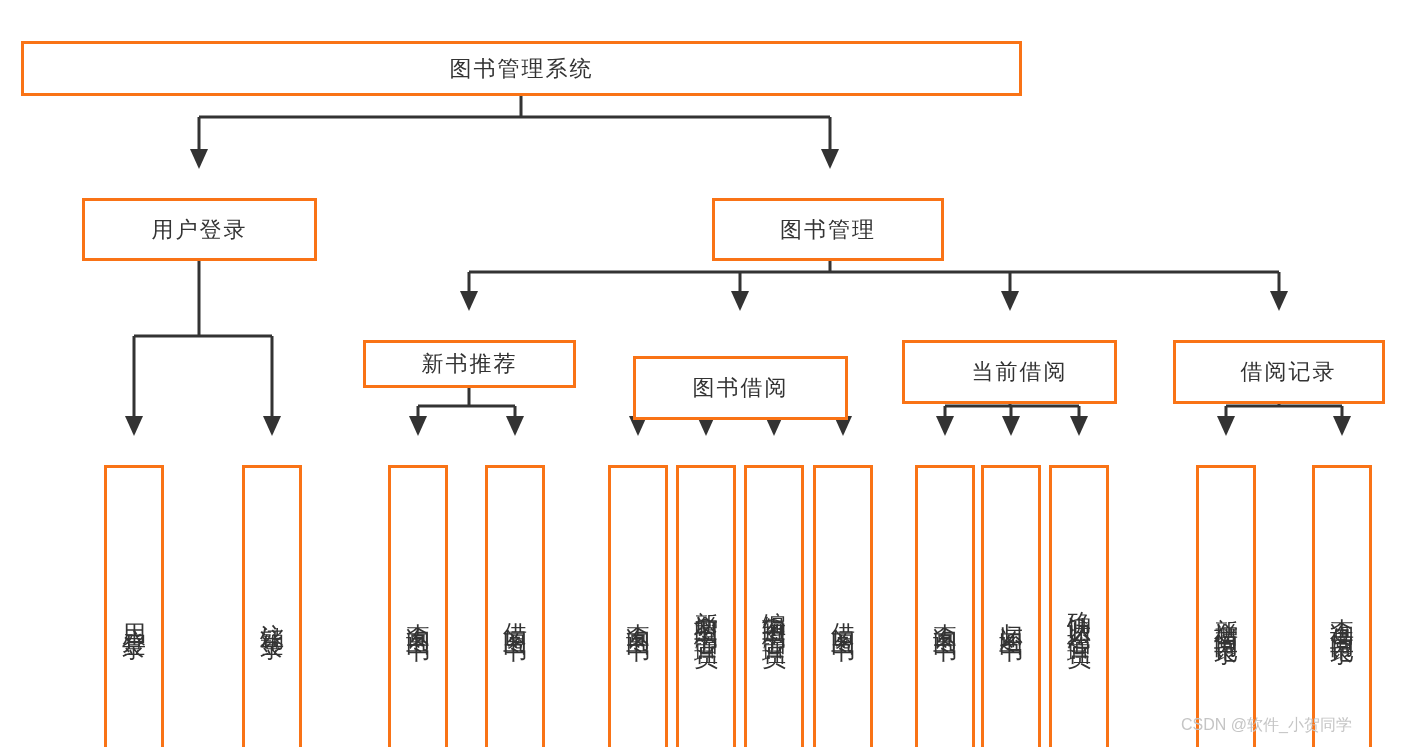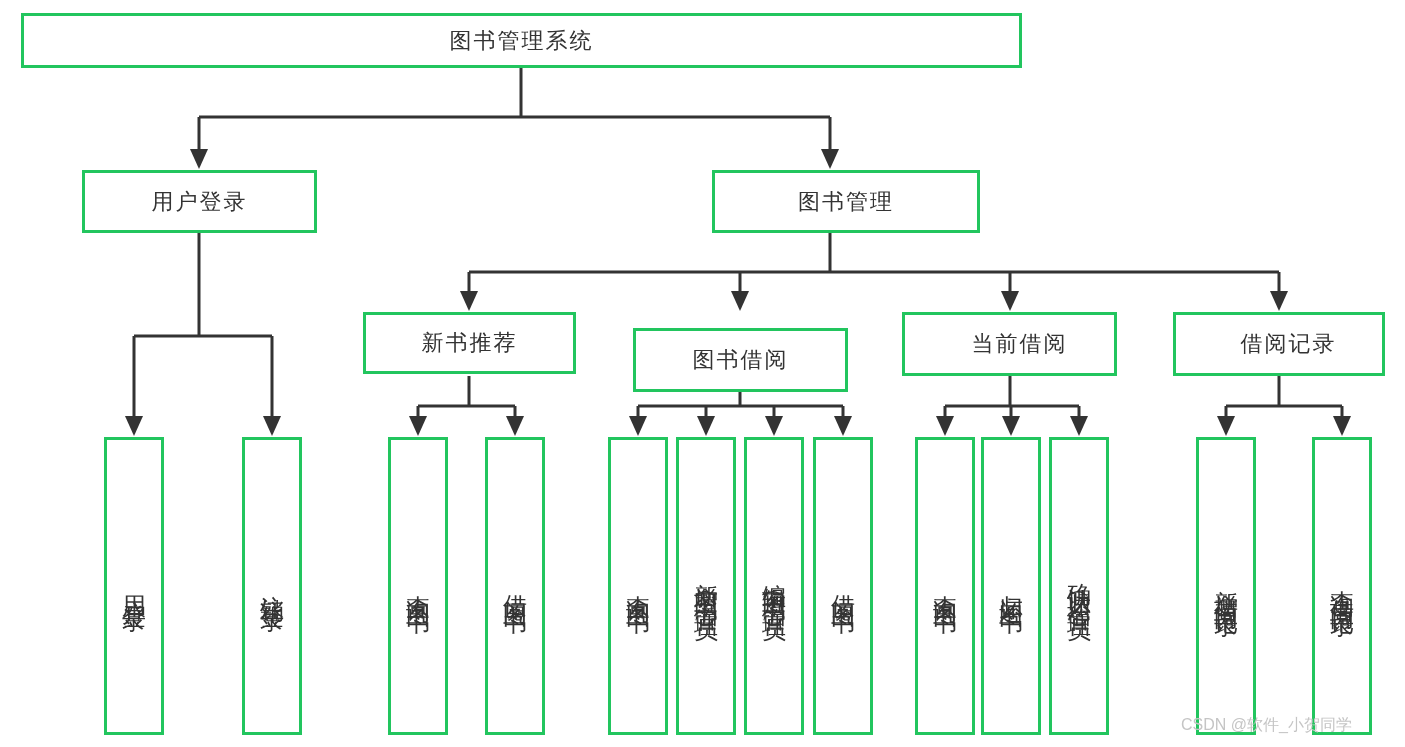--- a/index.html
+++ b/index.html
@@ -27,26 +27,27 @@
     stroke-width: 3;
     fill: none;
   }
   svg.connectors polygon {
     fill: #333333;
     stroke: none;
   }
   .node {
     position: absolute;
     box-sizing: border-box;
-    border: 3px solid #22c55e;
+    border: 3px solid #f97316;
     background: #ffffff;
     display: flex;
     align-items: center;
     justify-content: center;
     color: #333333;
+    margin-top: 28px;
   }
   .hnode span {
     font-size: 22px;
     letter-spacing: 2px;
     white-space: nowrap;
   }
   .vnode span {
     writing-mode: vertical-rl;
     text-orientation: mixed;
     font-size: 24px;
@@ -116,25 +117,25 @@
     </g>
   </svg>
 
   <div class="node hnode" style="left:21px; top:13px; width:1001px; height:55px;">
     <span>图书管理系统</span>
   </div>
 
   <div class="node hnode" style="left:82px; top:170px; width:235px; height:63px;">
     <span>用户登录</span>
   </div>
-  <div class="node hnode" style="left:712px; top:170px; width:268px; height:63px;">
+  <div class="node hnode" style="left:712px; top:170px; width:232px; height:63px;">
     <span>图书管理</span>
   </div>
 
-  <div class="node hnode" style="left:363px; top:312px; width:213px; height:62px;">
+  <div class="node hnode" style="left:363px; top:312px; width:213px; height:48px;">
     <span>新书推荐</span>
   </div>
   <div class="node hnode" style="left:633px; top:328px; width:215px; height:64px;">
     <span>图书借阅</span>
   </div>
   <div class="node hnode" style="left:902px; top:312px; width:215px; height:64px;padding-left:20px;">
     <span>当前借阅</span>
   </div>
   <div class="node hnode" style="left:1173px; top:312px; width:212px; height:64px;padding-left:19px;">
     <span>借阅记录</span>

